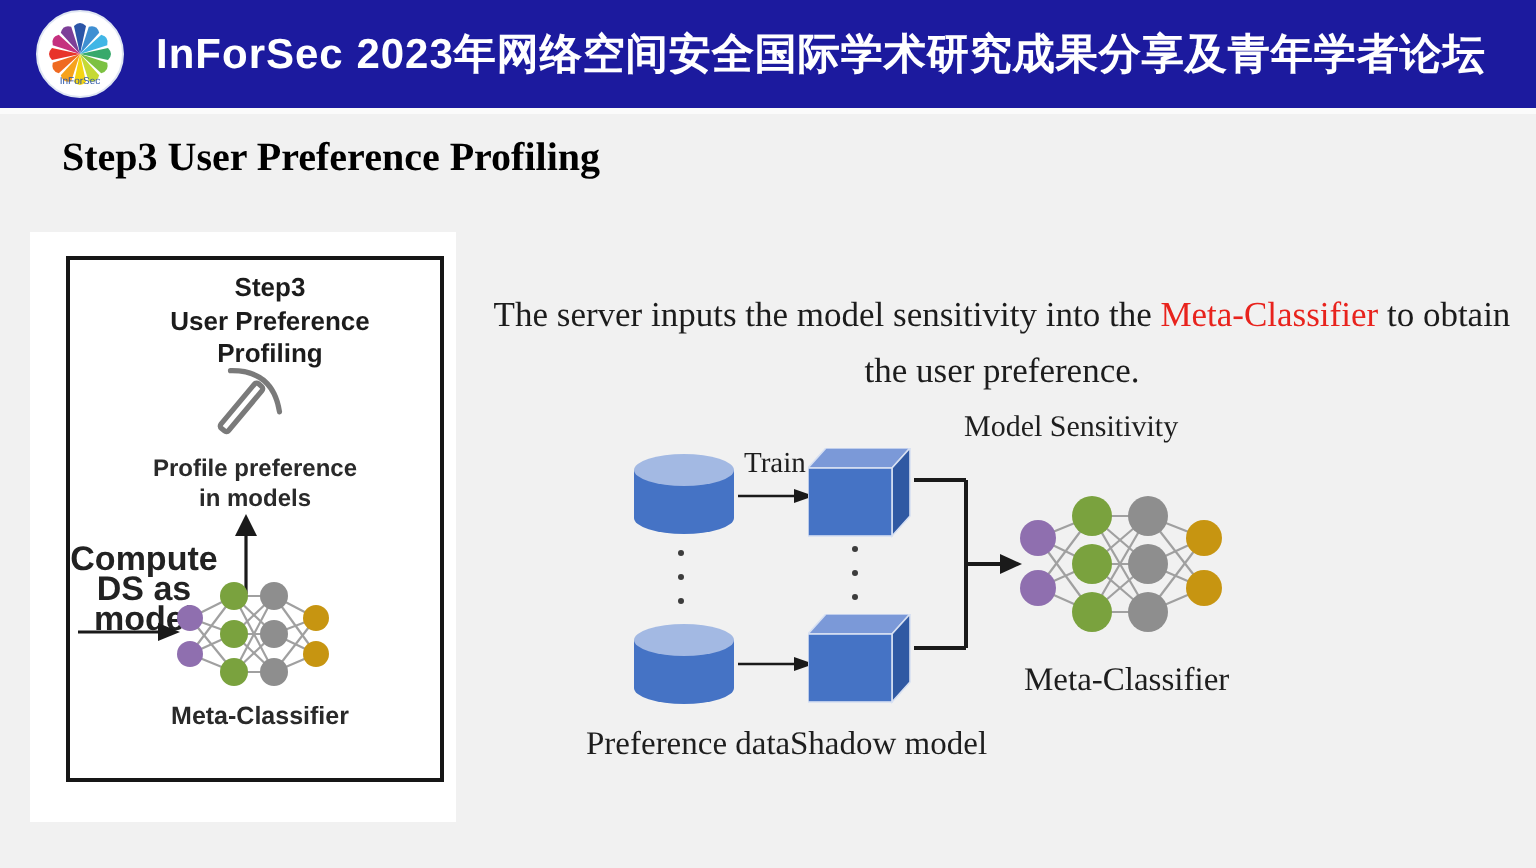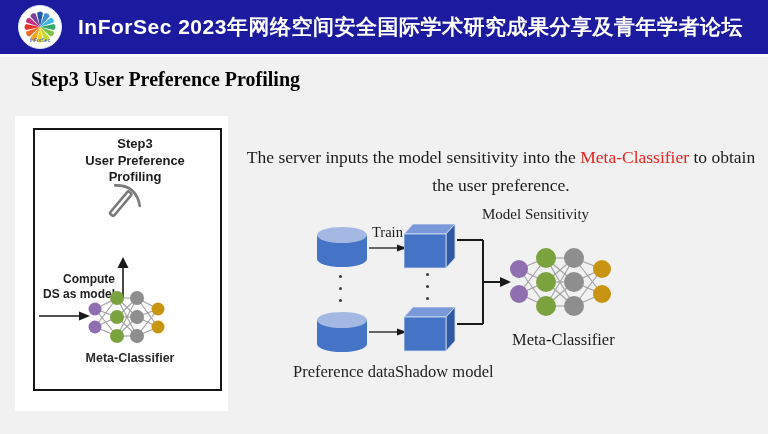--- a/index.html
+++ b/index.html
@@ -20,22 +20,22 @@
   
   .panel{position:absolute;left:15px;top:116px;width:213px;height:295px;background:var(--panel-bg);}
   .panel-border{position:absolute;left:18px;top:12px;width:189px;height:263px;
                 border:2.5px solid #161616;box-sizing:border-box;}
   .panel-title{position:absolute;left:18px;top:20px;width:204px;text-align:center;
                font-size:13px;font-weight:700;color:#1c1c1c;line-height:16.5px;}
   .pickaxe{position:absolute;left:86px;top:65px;}
   .panel-caption{position:absolute;left:18px;top:111px;width:189px;text-align:center;
                  font-size:12px;font-weight:600;color:#2a2a2a;line-height:14.5px;}
   .up-arrow{position:absolute;left:100px;top:141px;}
-  .compute-label{position:absolute;left:14px;top:156px;width:86px;text-align:right;
-                 font-size:12px;font-weight:600;color:#222;line-height:15px;}
+  .compute-label{position:absolute;left:14px;top:156px;width:86px;text-align:center;
+                 font-size:17px;font-weight:600;color:#222;line-height:15px;}
   .compute-label .ds{}
   .compute-arrow{position:absolute;left:24px;top:193px;}
   .panel-net{position:absolute;left:66px;top:174px;}
   .panel-net-label{position:absolute;left:30px;top:235px;width:170px;text-align:center;
                    font-size:12.5px;font-weight:600;color:#2a2a2a;}
 
   
   .para{position:absolute;left:241px;top:143px;width:520px;font-family:"Liberation Serif",serif;
         font-size:17.5px;line-height:28px;color:#1c1c1c;text-align:center;}
   .para .hl{color:var(--red);}
@@ -103,20 +103,24 @@
       <div>Profiling</div>
     </div>
 
     <svg class="pickaxe" width="45" height="44" viewBox="0 0 45 44">
       <g transform="rotate(40 22 20)" fill="#ffffff" stroke="#7a7a7a" stroke-width="2.6" stroke-linejoin="round">
         <rect x="19.5" y="9" width="5" height="29" rx="1.5"></rect>
         <path d="M6,13 Q22,-1 38,13 Q30,6 22,6 Q14,6 6,13 Z"></path>
       </g>
     </svg>
 
+    <div class="panel-caption">
+      <div>Profile preference</div>
+      <div>in models</div>
+    </div>
 
     <svg class="up-arrow" width="16" height="40" viewBox="0 0 16 40">
       <line class="astroke" x1="8" y1="40" x2="8" y2="9" stroke-width="1.6"></line>
       <polygon class="afill" points="8,0 2.5,11 13.5,11"></polygon>
     </svg>
 
     <div class="compute-label">
       <div>Compute</div>
       <div><span class="ds">DS</span><span> as model</span></div>
     </div>

